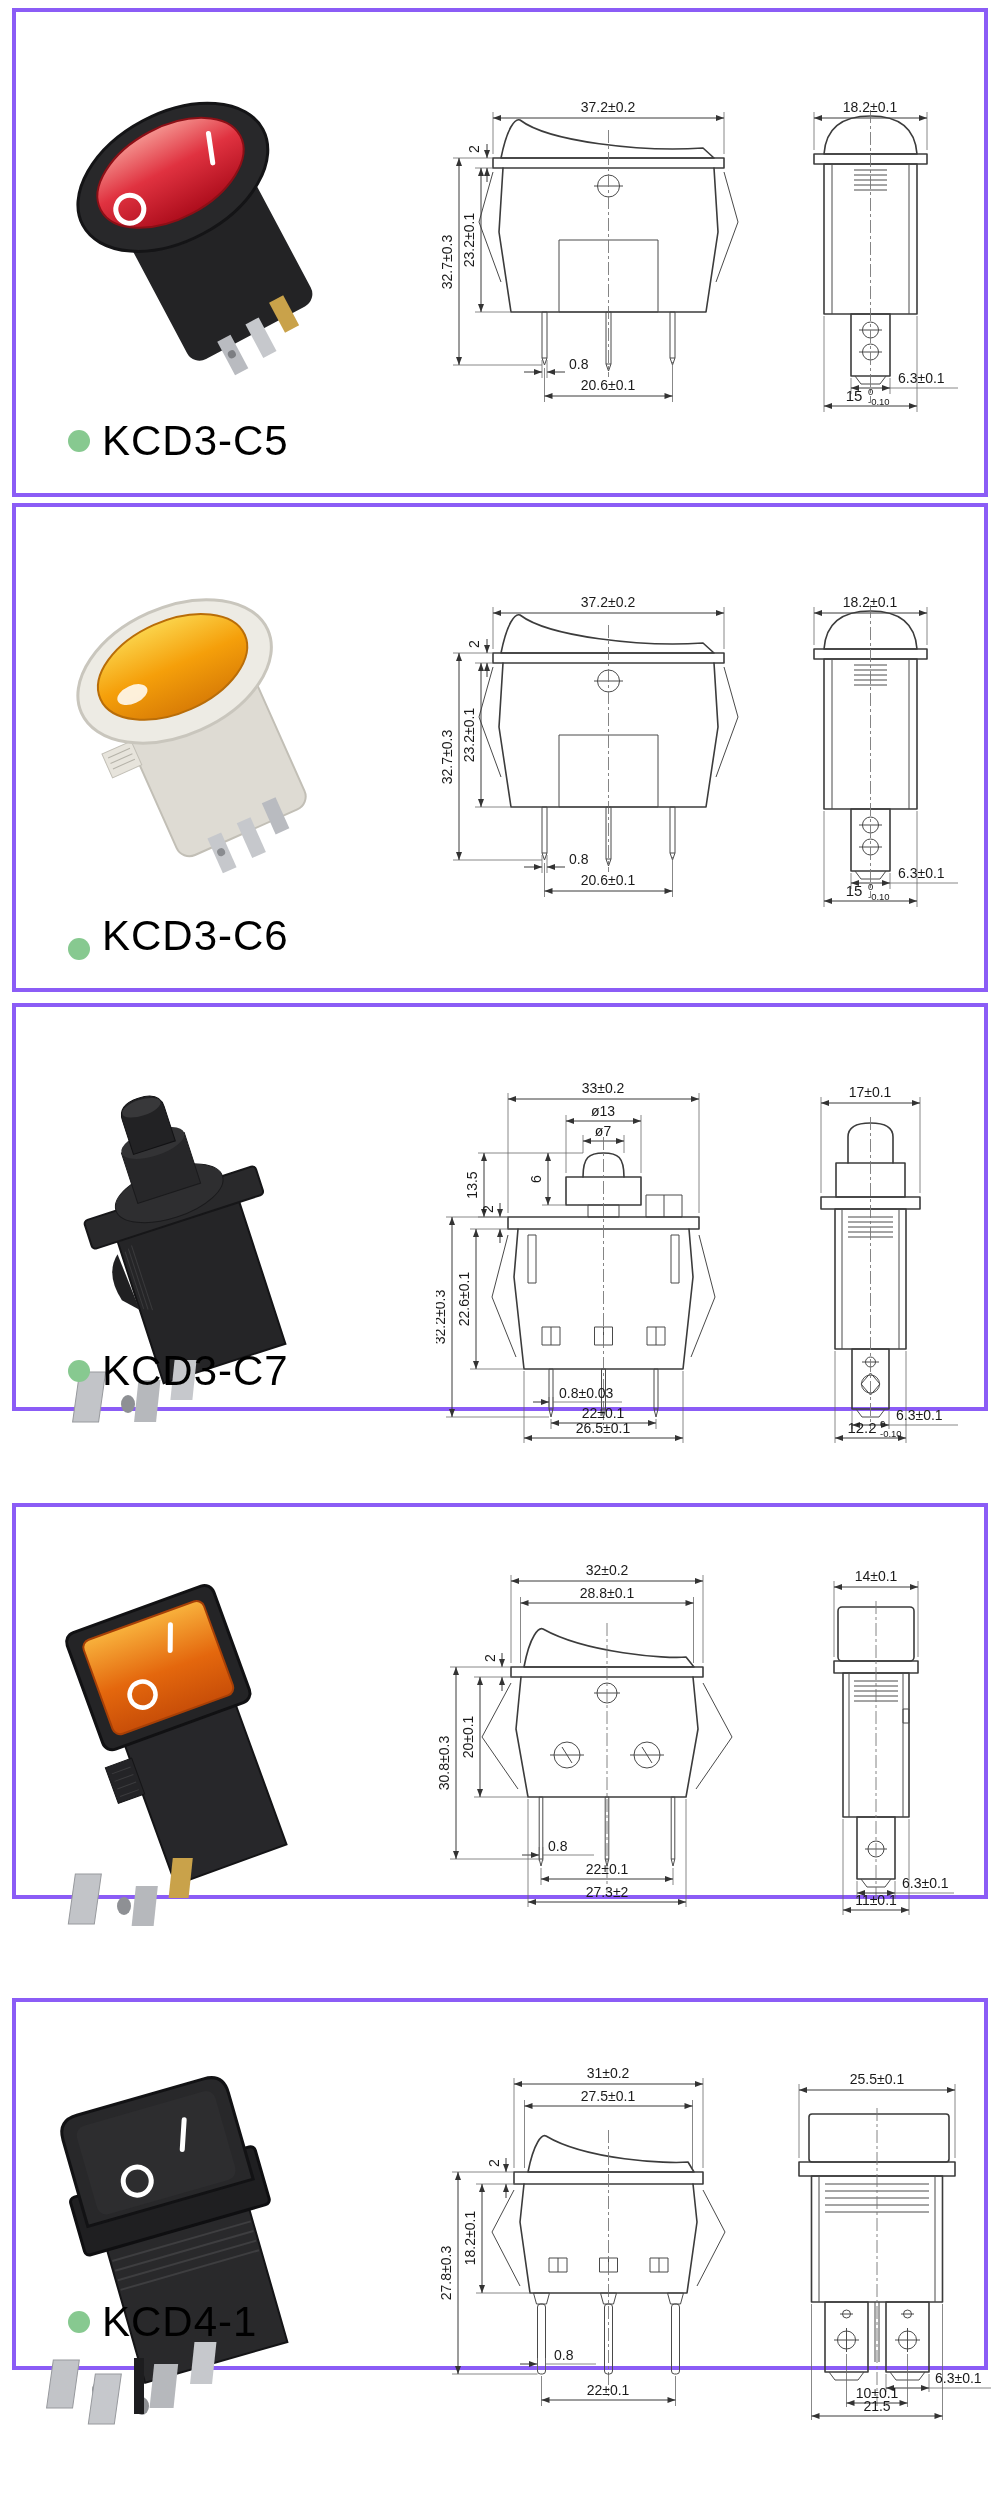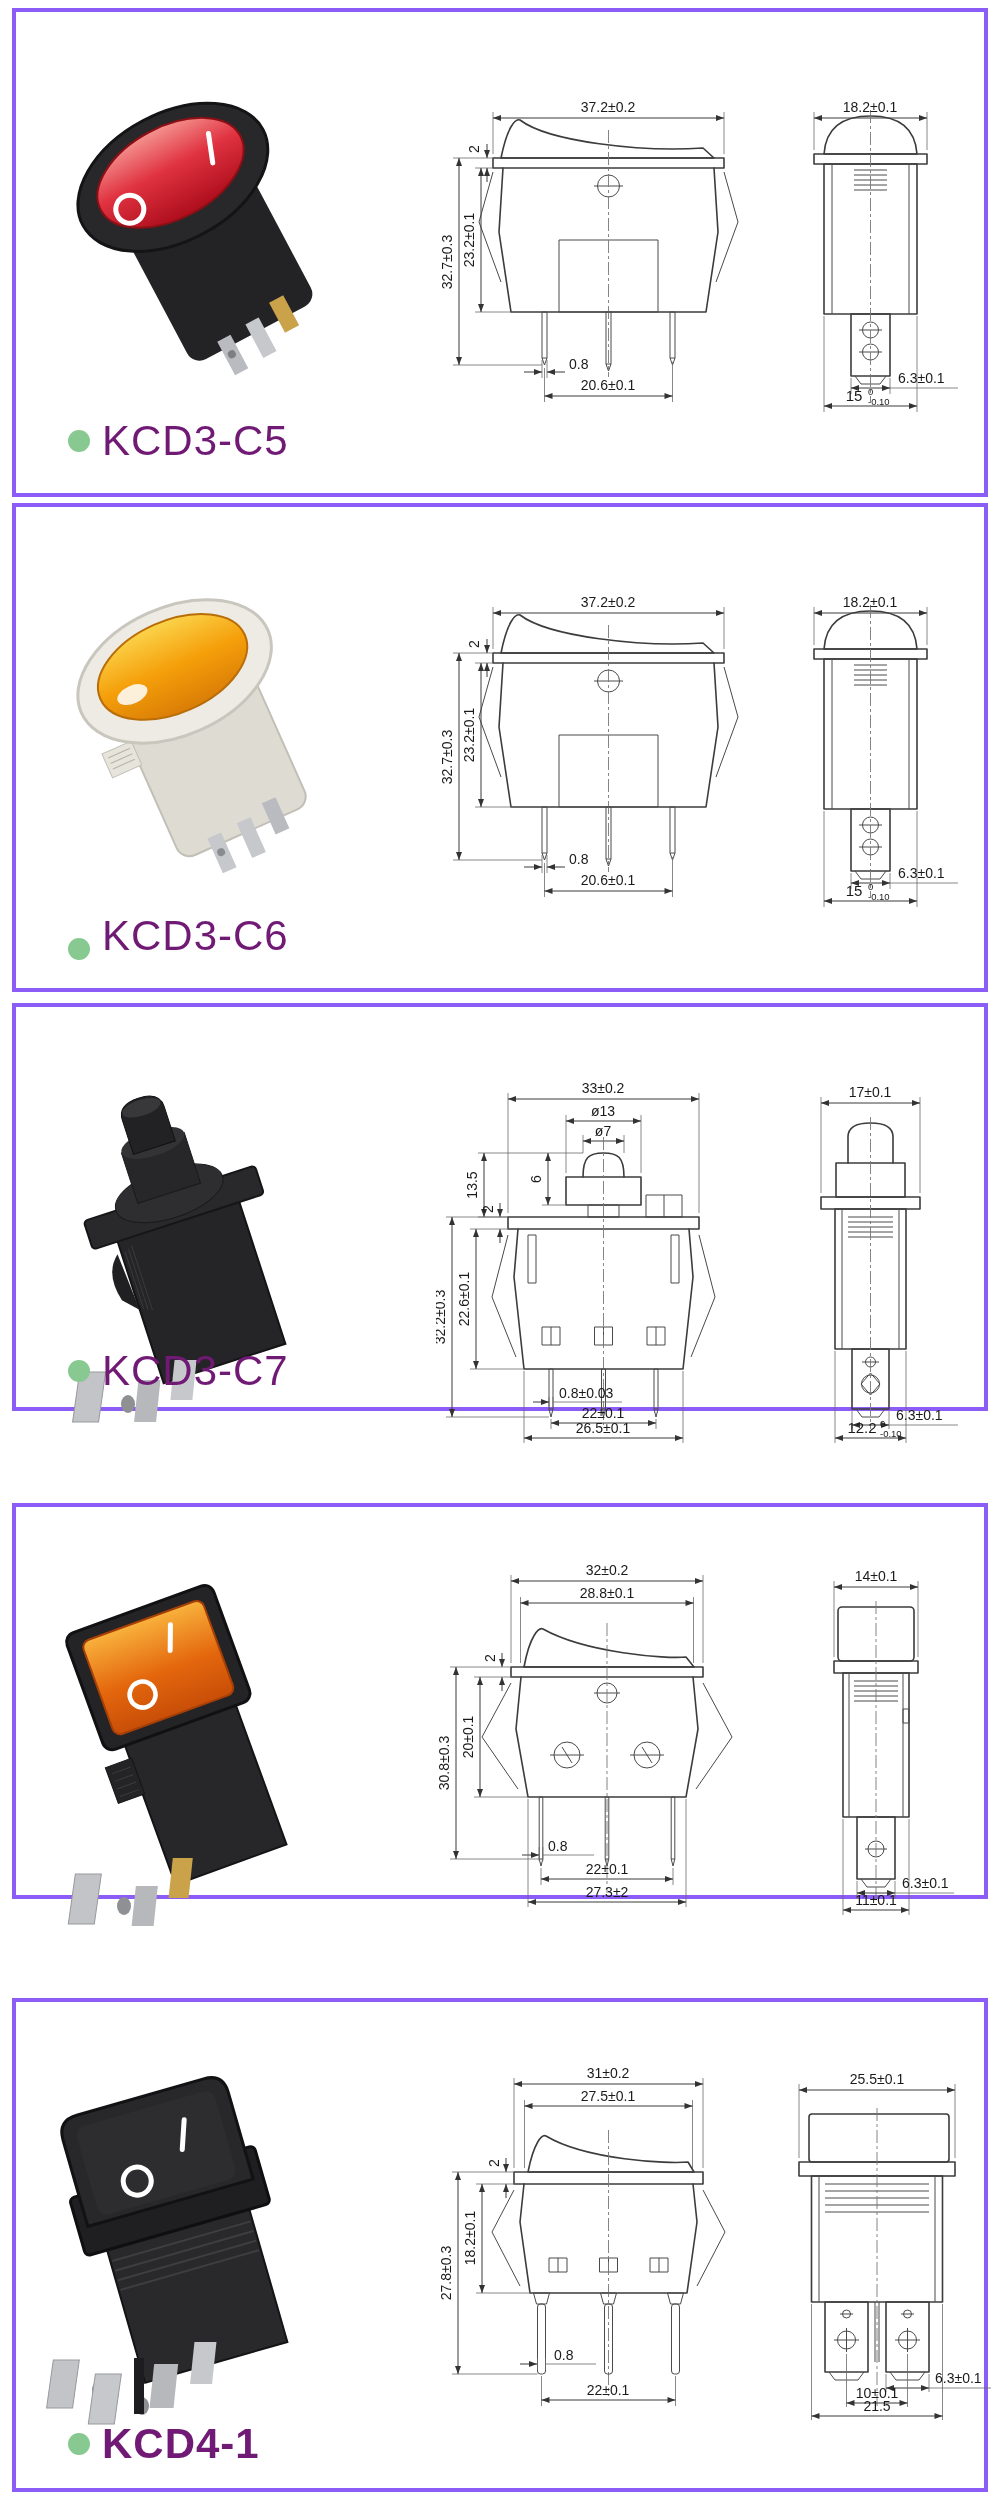--- a/index.html
+++ b/index.html
@@ -2,21 +2,21 @@
 <html><head>
 <meta charset="utf-8">
 <style>
   html,body{margin:0;padding:0;background:#fff;}
   body{width:1000px;height:2500px;position:relative;font-family:"Liberation Sans",sans-serif;}
   .sec{position:absolute;left:12px;width:976px;border:4px solid #8b5cf6;background:#fff;box-sizing:border-box;}
   .photo{position:absolute;}
   .draw{position:absolute;}
   .label-row{position:absolute;left:52px;display:flex;align-items:center;gap:12px;}
   .bullet{width:22px;height:22px;border-radius:50%;flex:0 0 auto;}
-  .model{font-size:42px;color:#701a75;letter-spacing:1px;}
+  .model{font-size:42px;color:#000000;letter-spacing:1px;}
   
   .ol{fill:none;stroke:#3c3c3c;stroke-width:1.6;stroke-linejoin:round;stroke-linecap:round;}
   .ol2{fill:none;stroke:#4a4a4a;stroke-width:1;stroke-linejoin:round;}
   .dim{stroke:#3a3a3a;stroke-width:1;fill:none;}
   .ext{stroke:#6a6a6a;stroke-width:.8;fill:none;}
   .cl{stroke:#777;stroke-width:.9;fill:none;stroke-dasharray:13 3 3 3;}
   text.d{font-family:"Liberation Sans",sans-serif;font-size:14px;fill:#1a1a1a;}
   text.dt{font-family:"Liberation Sans",sans-serif;font-size:9.5px;fill:#1a1a1a;}
 </style>
 </head>
@@ -551,21 +551,21 @@
         <line class="ext" x1="133" y1="260" x2="133" y2="356"></line>
       <line class="dim" x1="67" y1="351" x2="133" y2="351" marker-start="url(#m3s)" marker-end="url(#m3s)"></line>
     </g>
     <text class="d" x="100" y="22" text-anchor="middle">14±0.1</text>
     <text class="d" x="126" y="329">6.3±0.1</text>
     <text class="d" x="100" y="346" text-anchor="middle">11±0.1</text>
   </svg>
 
 </div>
 
-<div class="sec" style="top:1998px;height:494px;">
+<div class="sec" style="top:1998px;height:372px;">
 
   <svg class="photo" style="left:30px;top:40px;" width="260" height="390" viewBox="0 0 260 390">
     <g transform="rotate(-16 130 180)">
       <rect x="56" y="186" width="148" height="140" fill="#29292b" stroke="#141416" stroke-width="2"></rect>
       <g stroke="#3e3e40" stroke-width="2">
           <line x1="58" y1="200" x2="202" y2="200"></line>
           <line x1="58" y1="210" x2="202" y2="210"></line>
           <line x1="58" y1="220" x2="202" y2="220"></line>
           <line x1="58" y1="230" x2="202" y2="230"></line>
         </g>
@@ -691,17 +691,17 @@
       <line class="ext" x1="60.5" y1="242" x2="60.5" y2="358"></line>
         <line class="ext" x1="191.5" y1="242" x2="191.5" y2="358"></line>
       <line class="dim" x1="60.5" y1="354" x2="191.5" y2="354" marker-start="url(#m4s)" marker-end="url(#m4s)"></line>
     </g>
     <text class="d" x="126" y="22" text-anchor="middle">25.5±0.1</text>
     <text class="d" x="184" y="321">6.3±0.1</text>
     <text class="d" x="126" y="336" text-anchor="middle">10±0.1</text>
     <text class="d" x="126" y="349" text-anchor="middle">21.5</text>
   </svg>
 
-  <div class="label-row" style="bottom:20px;font-weight:bold;">
+  <div class="label-row" style="bottom:20px;">
     <span class="bullet" style="background:#87c990"></span>
     <span class="model">KCD4-1</span>
   </div>
 </div>
 
 </body></html>

